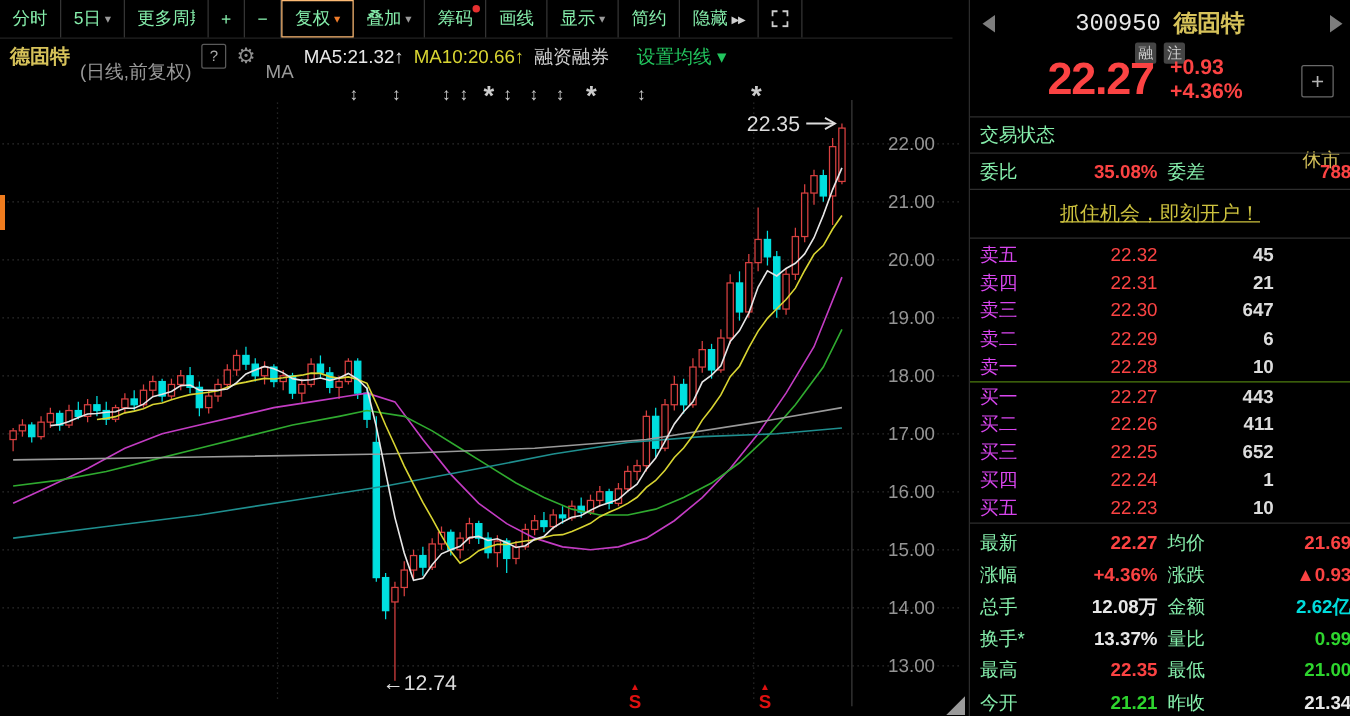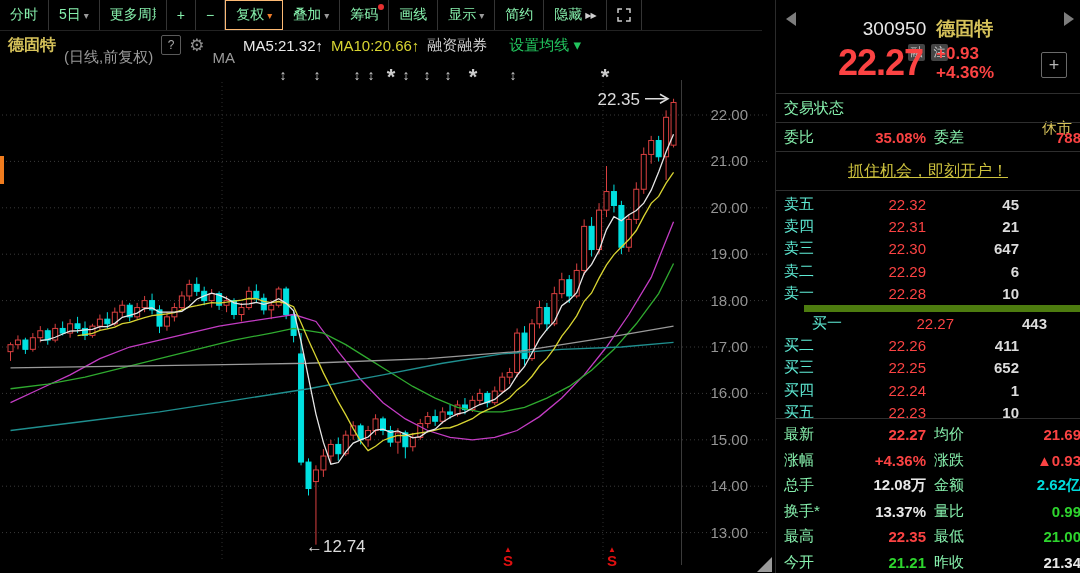--- a/index.html
+++ b/index.html
@@ -32,21 +32,21 @@
   
   #chart{position:absolute;left:0;top:60px;width:775px;height:513px;}
   #chart-svg{position:absolute;left:0;top:0;}
   #orange-strip{position:absolute;left:0;top:96px;width:4px;height:28px;background:#f07c1e;}
   #corner-triangle{position:absolute;left:757px;top:497px;width:0;height:0;
                    border-left:15px solid transparent;border-bottom:15px solid #9a9a9a;}
   
   #quote-panel{position:absolute;left:775px;top:0;width:305px;height:573px;box-sizing:border-box;
                border-left:1px solid #2b2b2b;display:flex;flex-direction:column;font-size:15px;}
   .qp-header{height:93px;flex:none;position:relative;}
-  .qp-nav{display:flex;align-items:center;justify-content:center;gap:10px;padding-top:16px;}
+  .qp-nav{display:flex;align-items:center;justify-content:center;gap:10px;padding-top:6px;font-family:Liberation Mono, monospace;}
   .arr{width:0;height:0;cursor:pointer;}
   .arr-left{position:absolute;left:10px;top:12px;border-top:7px solid transparent;border-bottom:7px solid transparent;border-right:10px solid #7d7d7d;}
   .arr-right{position:absolute;right:6px;top:12px;border-top:7px solid transparent;border-bottom:7px solid transparent;border-left:10px solid #7d7d7d;}
   .qp-code{font-size:19px;color:#e8e8e8;}
   .qp-name{font-size:19px;color:#d6c25a;font-weight:bold;}
   .qp-badges{display:flex;justify-content:center;gap:6px;margin-top:2px;}
   .badge{width:17px;height:17px;background:#454545;color:#cfcfcf;font-size:12px;display:flex;
          align-items:center;justify-content:center;border-radius:2px;}
   .qp-price-row{position:absolute;left:0;top:42px;width:100%;height:48px;}
   .big-price{position:absolute;left:62px;top:0;font-size:36px;font-weight:bold;color:#fb4343;letter-spacing:-1px;}
@@ -66,22 +66,22 @@
   .grid5{flex:none;display:grid;grid-template-columns:62px 80px 8px 62px 85px;align-items:center;
          padding:0 8px;box-sizing:border-box;}
   .grid5 .v{text-align:right;font-weight:bold;}
   .qp-promo{flex:none;height:38px;display:flex;align-items:center;justify-content:center;border-top:1px solid #2e2e2e;}
   .qp-promo a{color:#cdc23e;text-decoration:underline;cursor:pointer;font-size:16px;}
   #orderbook{flex:none;height:228px;border-top:1px solid #2e2e2e;padding-top:2px;box-sizing:border-box;}
   .ob-row{display:grid;grid-template-columns:48px 94px 93px;height:22.4px;align-items:center;
           padding-left:8px;font-size:15px;}
   .ob-row .p{text-align:right;font-weight:normal;color:#fb4343;}
   .ob-row .v{text-align:right;font-weight:bold;color:#dcdcdc;}
-  .ob-row .l{color:#5eead4;}
-  .bid-first{border-top:7px solid #4d7c0f;margin-left:28px;}
+  .ob-row .l{color:#d946ef;}
+  .bid-first{border-top:1px solid #4d7c0f;}
   #stats{flex:1;border-top:1px solid #2e2e2e;padding-top:3px;box-sizing:border-box;}
   #stats .grid5{height:25.5px;}
 </style>
 </head>
 <body>
 
 <div id="stage">
   <div id="toolbar">
       <div class="tb-btn">
         <span class="lbl">分时</span>

